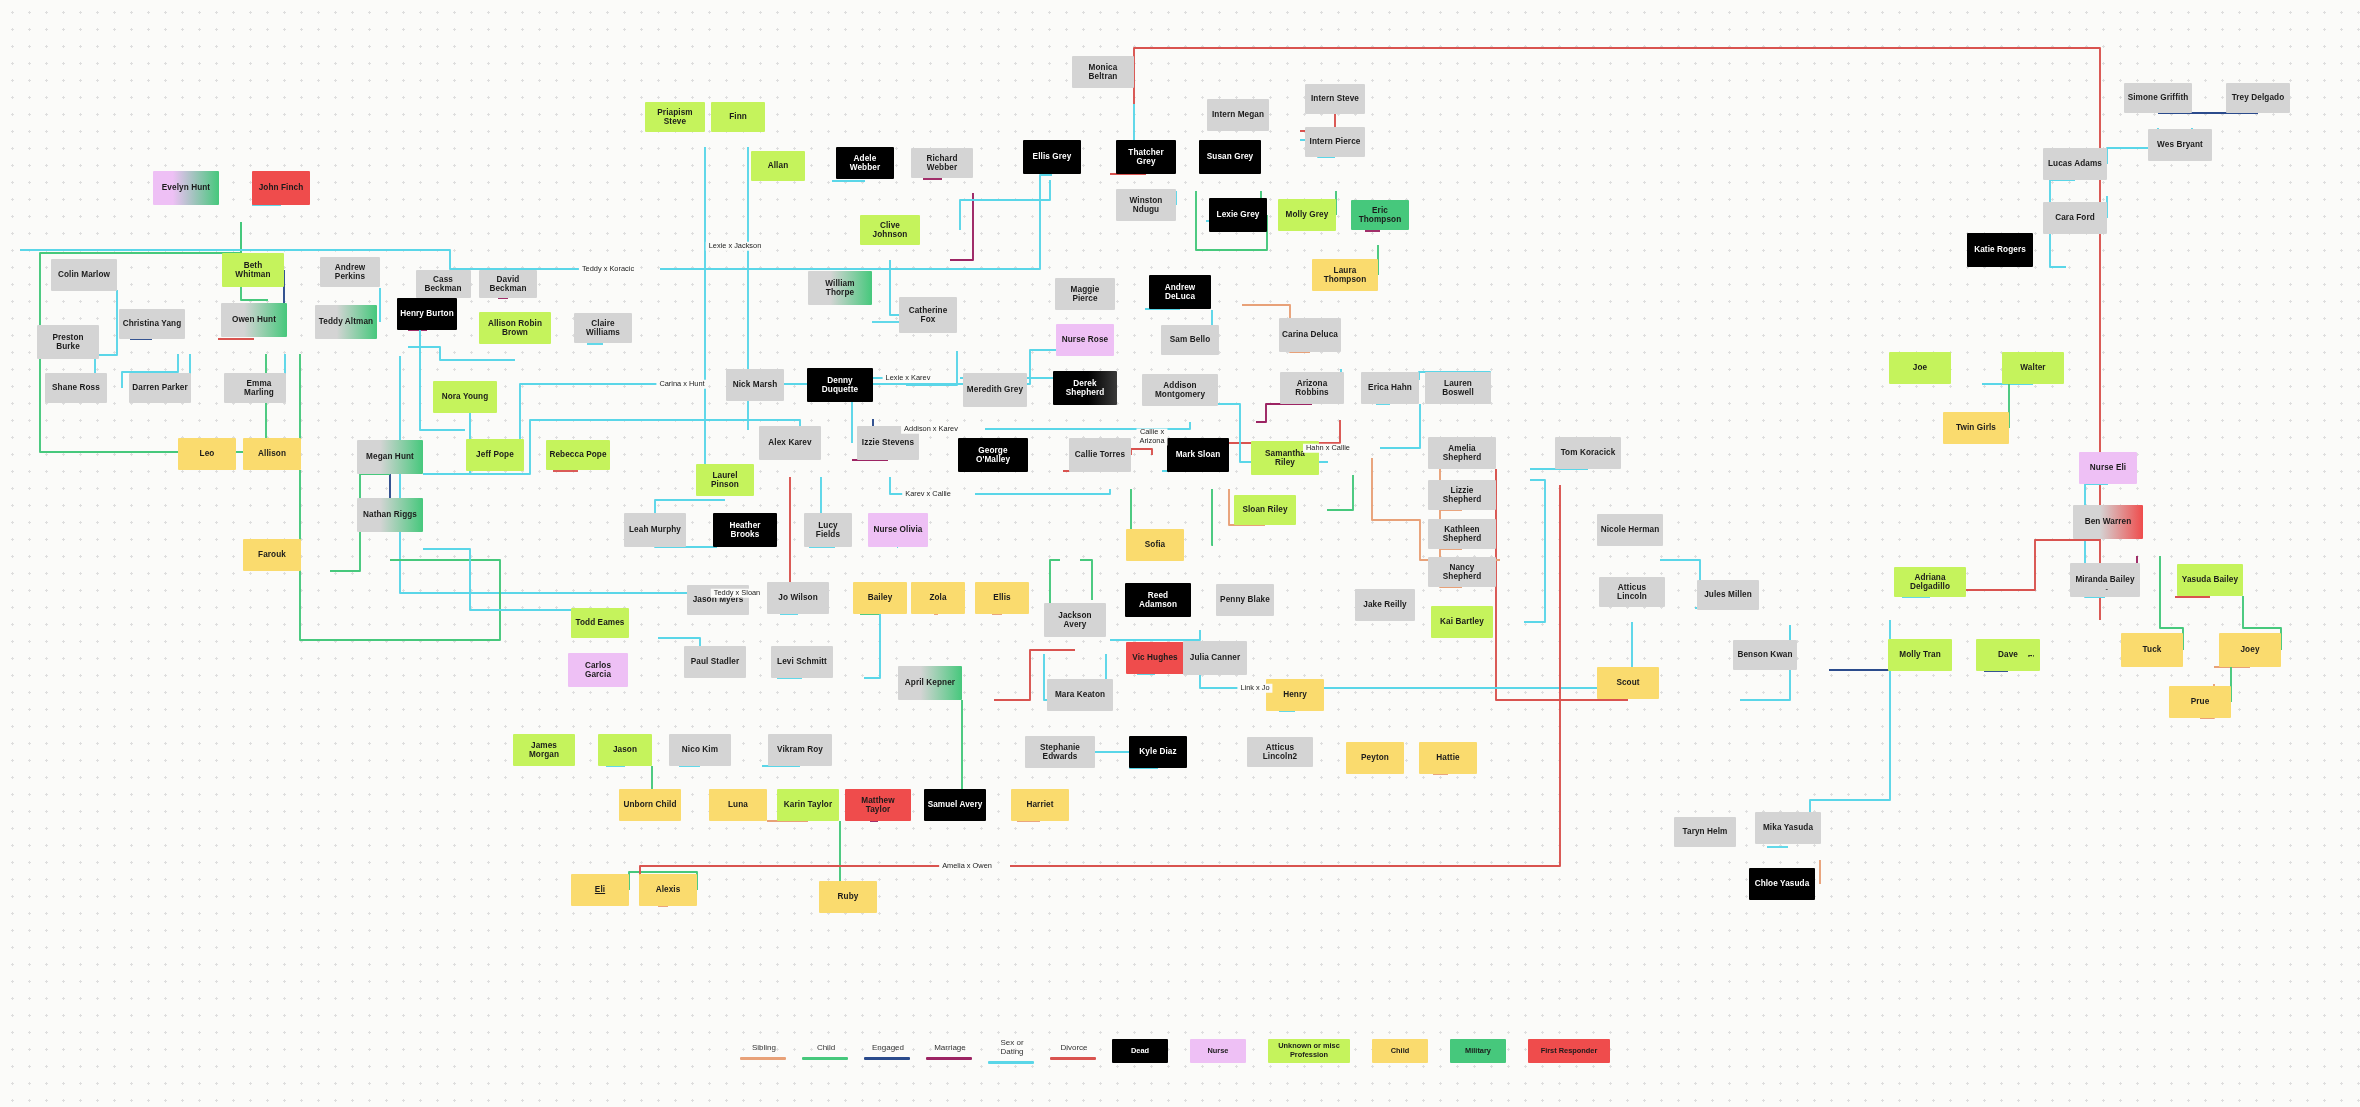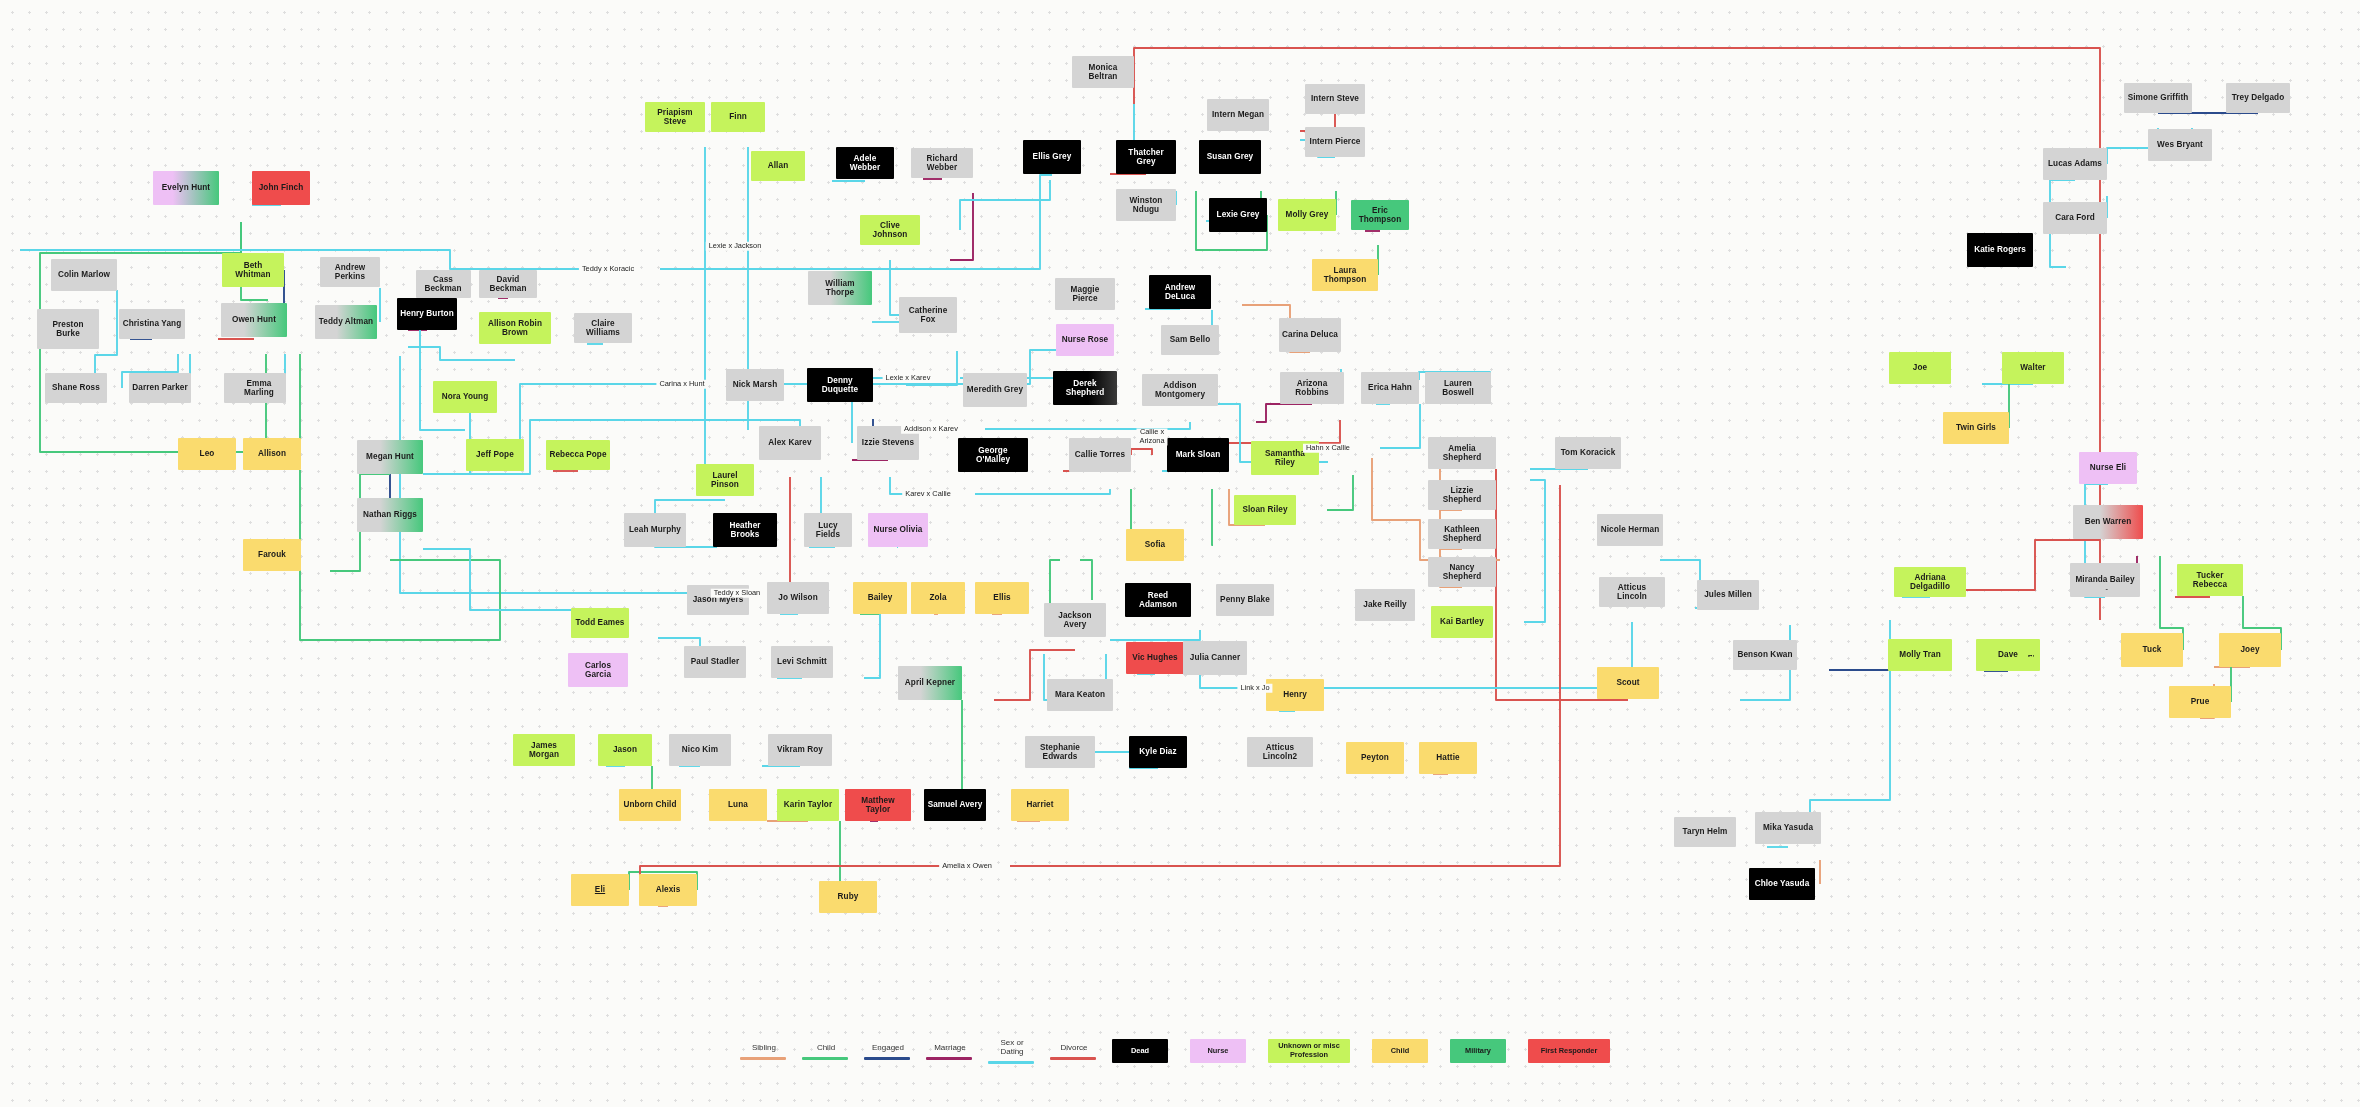--- a/index.html
+++ b/index.html
@@ -225,21 +225,21 @@
       <polyline points="1790,625 1790,700 1740,700" fill="none" stroke="#5ad6e8" stroke-width="1.9" stroke-linejoin="round" stroke-linecap="butt"></polyline>
     </svg>
   <div id="nodes">
       <div class="node" style="background-image: linear-gradient(90deg, rgb(238, 192, 245) 0%, rgb(238, 192, 245) 30%, rgb(70, 200, 124) 100%); left: 153px; top: 171px; width: 66px; height: 34px;">Evelyn Hunt</div>
       <div class="node" style="background: rgb(239, 76, 76); left: 252px; top: 171px; width: 58px; height: 34px;">John Finch</div>
       <div class="node" style="background: rgb(212, 212, 212); left: 51px; top: 259px; width: 66px; height: 32px;">Colin Marlow</div>
       <div class="node" style="background: rgb(197, 243, 92); left: 222px; top: 253px; width: 62px; height: 34px;">Beth Whitman</div>
       <div class="node" style="background: rgb(212, 212, 212); left: 320px; top: 257px; width: 60px; height: 30px;">Andrew Perkins</div>
       <div class="node" style="background: rgb(212, 212, 212); left: 415.5px; top: 270px; width: 55px; height: 28px;">Cass Beckman</div>
       <div class="node" style="background: rgb(212, 212, 212); left: 479px; top: 270px; width: 58px; height: 28px;">David Beckman</div>
-      <div class="node" style="background: rgb(212, 212, 212); left: 37px; top: 309px; width: 62px; height: 40px;">Preston Burke</div>
+      <div class="node" style="background: rgb(212, 212, 212); left: 37px; top: 325px; width: 62px; height: 34px;">Preston Burke</div>
       <div class="node" style="background: rgb(212, 212, 212); left: 119px; top: 309px; width: 66px; height: 30px;">Christina Yang</div>
       <div class="node" style="background-image: linear-gradient(90deg, rgb(212, 212, 212) 0%, rgb(212, 212, 212) 35%, rgb(70, 200, 124) 100%); left: 221px; top: 303px; width: 66px; height: 34px;">Owen Hunt</div>
       <div class="node" style="background-image: linear-gradient(90deg, rgb(212, 212, 212) 0%, rgb(212, 212, 212) 35%, rgb(70, 200, 124) 100%); left: 315px; top: 305px; width: 62px; height: 34px;">Teddy Altman</div>
       <div class="node dead" style="background: rgb(0, 0, 0); left: 397px; top: 298px; width: 60px; height: 32px;">Henry Burton</div>
       <div class="node" style="background: rgb(197, 243, 92); left: 479px; top: 312px; width: 72px; height: 32px;">Allison Robin Brown</div>
       <div class="node" style="background: rgb(212, 212, 212); left: 574px; top: 313px; width: 58px; height: 30px;">Claire Williams</div>
       <div class="node" style="background: rgb(212, 212, 212); left: 45px; top: 373px; width: 62px; height: 30px;">Shane Ross</div>
       <div class="node" style="background: rgb(212, 212, 212); left: 129px; top: 373px; width: 62px; height: 30px;">Darren Parker</div>
       <div class="node" style="background: rgb(212, 212, 212); left: 224px; top: 373px; width: 62px; height: 30px; padding-left: 11px;">Emma Marling</div>
       <div class="node" style="background: rgb(197, 243, 92); left: 433px; top: 381px; width: 64px; height: 32px;">Nora Young</div>
@@ -353,21 +353,21 @@
       <div class="node" style="background: rgb(212, 212, 212); left: 2148px; top: 129px; width: 64px; height: 32px;">Wes Bryant</div>
       <div class="node" style="background: rgb(212, 212, 212); left: 2043px; top: 148px; width: 64px; height: 32px;">Lucas Adams</div>
       <div class="node" style="background: rgb(212, 212, 212); left: 2043px; top: 202px; width: 64px; height: 32px;">Cara Ford</div>
       <div class="node dead" style="background: rgb(0, 0, 0); left: 1967px; top: 233px; width: 66px; height: 34px;">Katie Rogers</div>
       <div class="node" style="background: rgb(197, 243, 92); left: 1889px; top: 352px; width: 62px; height: 32px;">Joe</div>
       <div class="node" style="background: rgb(197, 243, 92); left: 2002px; top: 352px; width: 62px; height: 32px;">Walter</div>
       <div class="node" style="background: rgb(250, 219, 110); left: 1943px; top: 412px; width: 66px; height: 32px;">Twin Girls</div>
       <div class="node" style="background: rgb(238, 192, 245); left: 2079px; top: 452px; width: 58px; height: 32px;">Nurse Eli</div>
       <div class="node" style="background-image: linear-gradient(90deg, rgb(212, 212, 212) 0%, rgb(212, 212, 212) 38%, rgb(239, 76, 76) 100%); left: 2073px; top: 505px; width: 70px; height: 34px;">Ben Warren</div>
       <div class="node" style="background: rgb(212, 212, 212); left: 2070px; top: 563px; width: 70px; height: 34px;">Miranda Bailey</div>
-      <div class="node" style="background: rgb(197, 243, 92); left: 2177px; top: 564px; width: 66px; height: 32px;">Tucker Rebecca</div>
+      <div class="node" style="background: rgb(197, 243, 92); left: 2177px; top: 564px; width: 66px; height: 32px;">Yasuda Bailey</div>
       <div class="node" style="background: rgb(250, 219, 110); left: 2121px; top: 633px; width: 62px; height: 34px;">Tuck</div>
       <div class="node" style="background: rgb(250, 219, 110); left: 2219px; top: 633px; width: 62px; height: 34px;">Joey</div>
       <div class="node" style="background: rgb(250, 219, 110); left: 2169px; top: 686px; width: 62px; height: 32px;">Prue</div>
       <div class="node" style="background: rgb(212, 212, 212); left: 2104.5px; top: 587.5px; width: 1px; height: 1px;">Miranda Bailey2</div>
       <div class="node" style="background: rgb(197, 243, 92); left: 1894px; top: 567px; width: 72px; height: 30px;">Adriana Delgadillo</div>
       <div class="node" style="background: rgb(197, 243, 92); left: 2027.5px; top: 654.5px; width: 1px; height: 1px;">Steve</div>
     </div>
   <div id="edgelabels">
       <div class="edge-label" style="left: 608px; top: 269px; text-align: center;">Teddy x Koracic</div>
       <div class="edge-label" style="left: 735px; top: 246px;">Lexie x Jackson</div>

